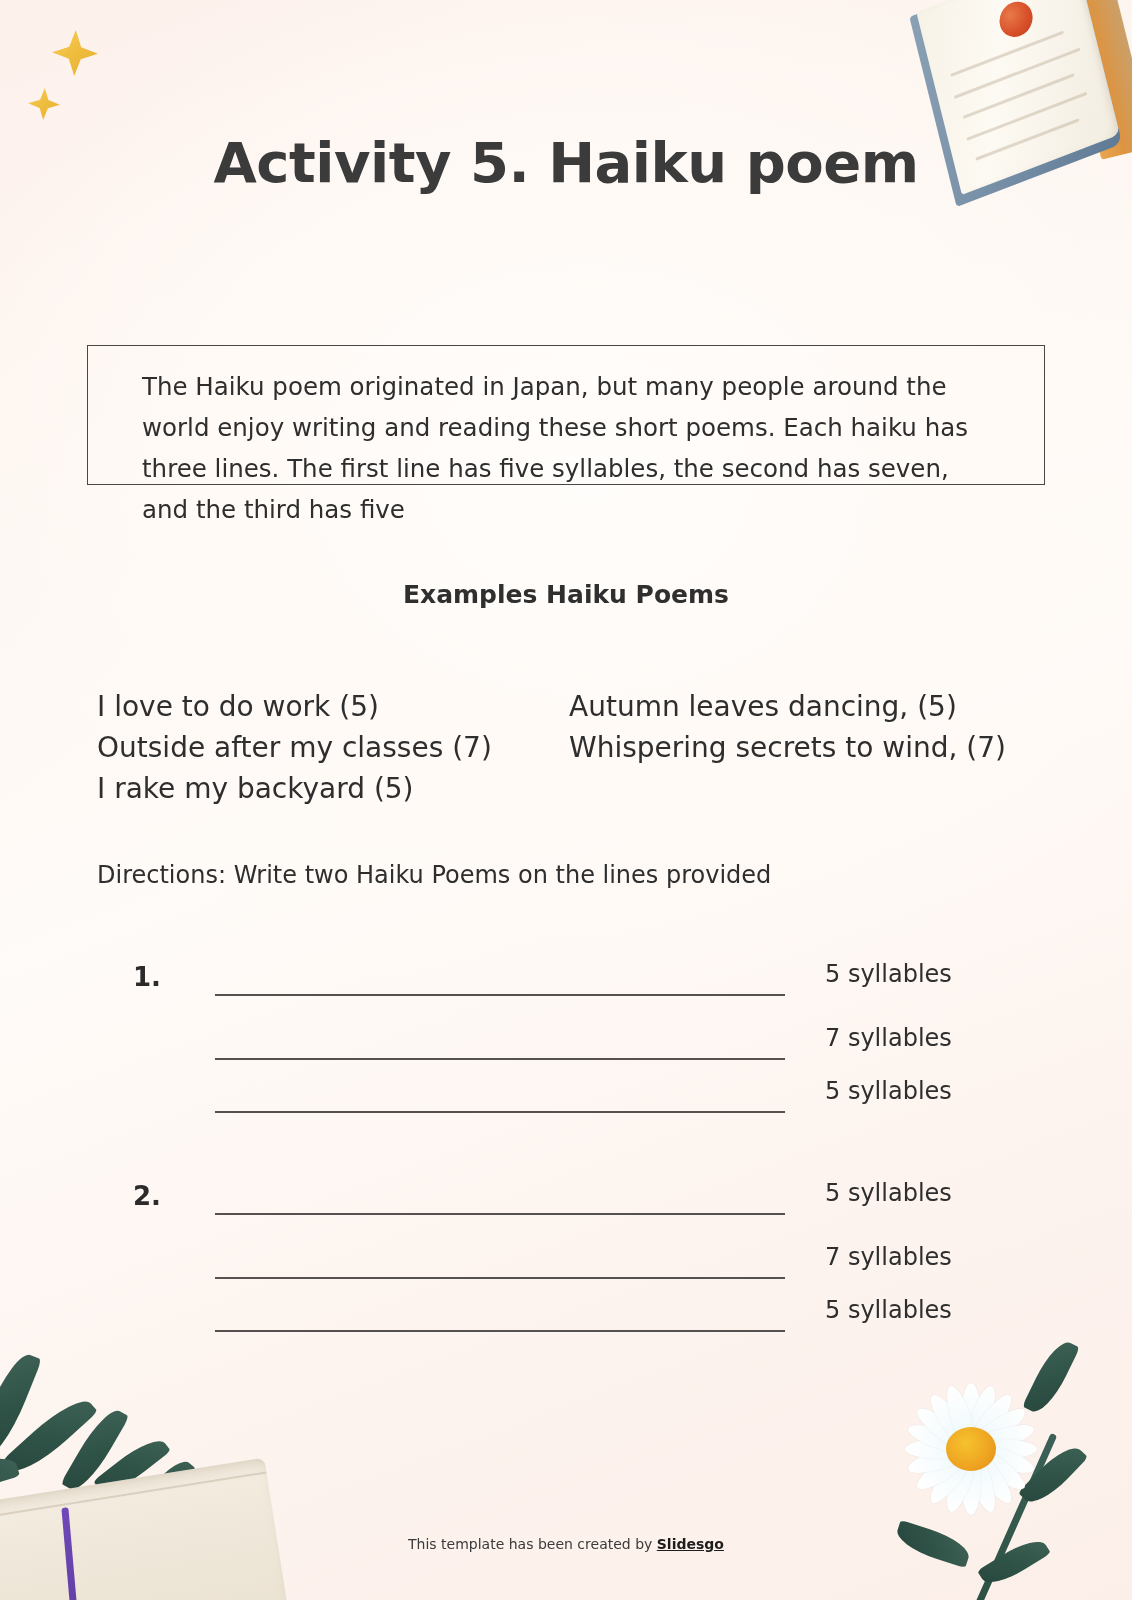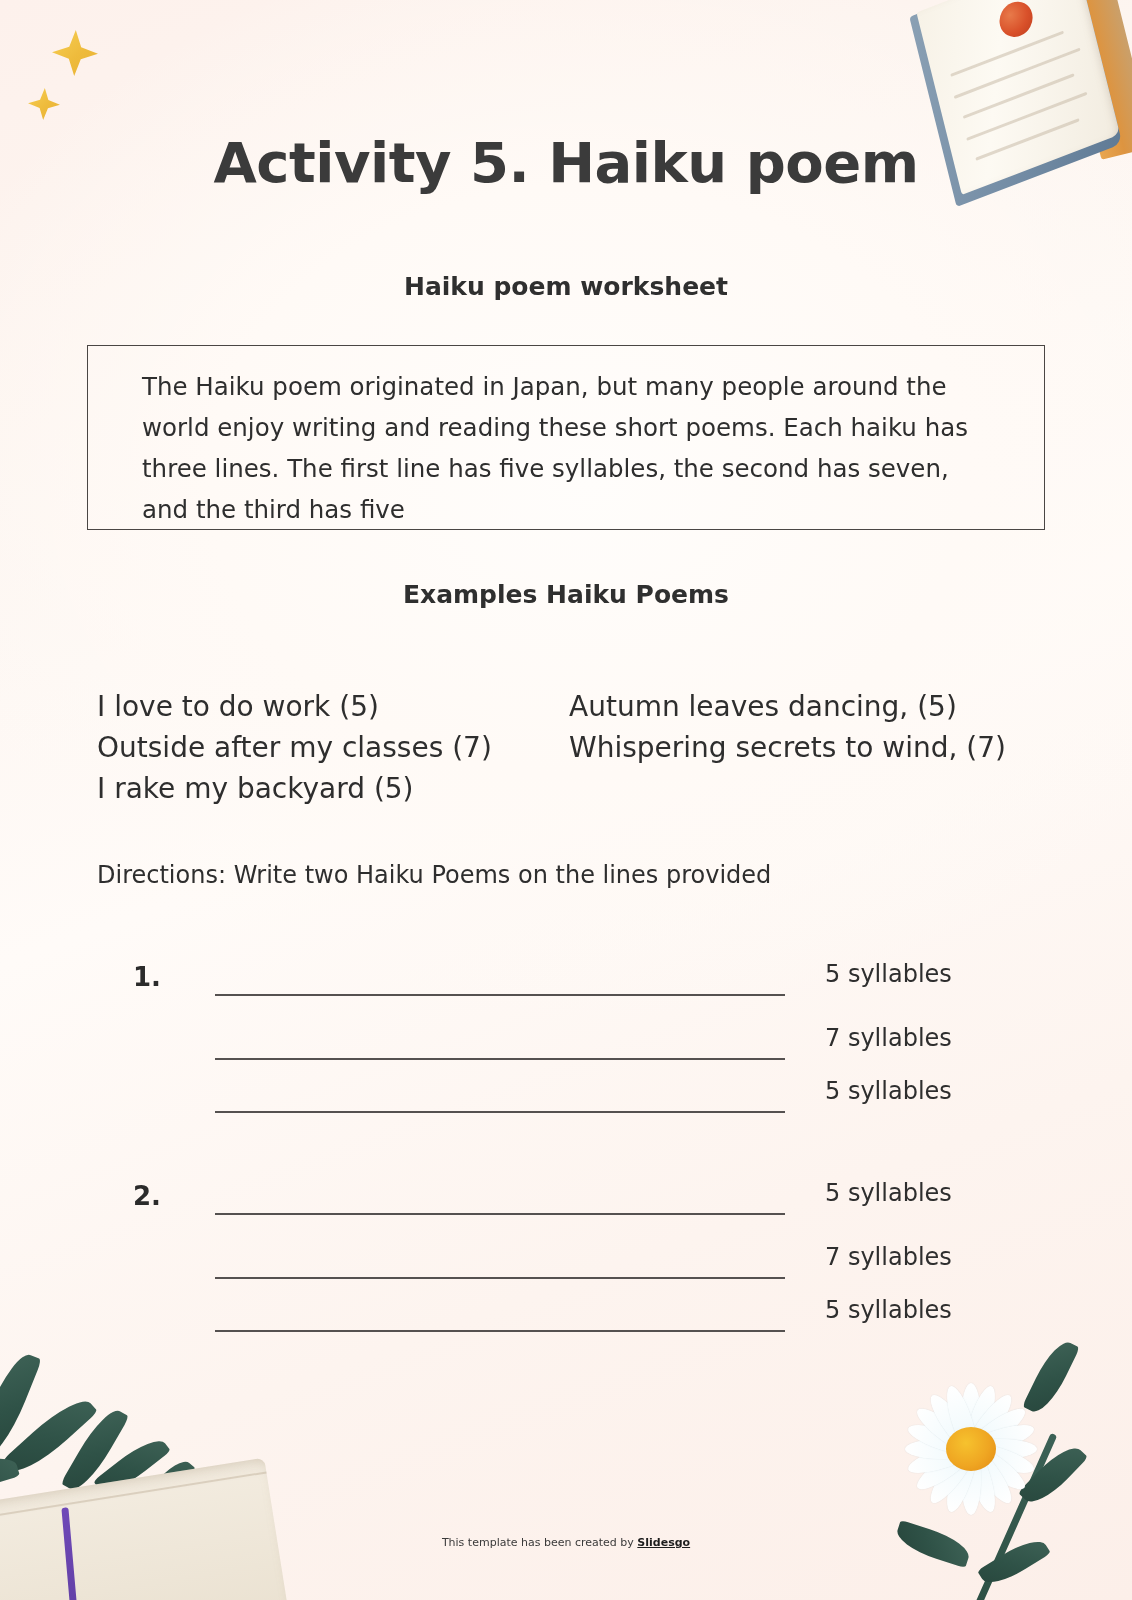--- a/index.html
+++ b/index.html
@@ -188,21 +188,21 @@
     text-align: center;
     font-size: 25px;
     font-weight: 700;
     color: #2f2f2f;
   }
 
   .desc-box {
     position: absolute;
     left: 87px; top: 345px;
     width: 958px;
-    height: 185px;
+    height: 140px;
     border: 1.5px solid #4a4644;
     box-sizing: border-box;
     padding: 20px 46px 0 54px;
   }
   .desc-text {
     font-size: 24.5px;
     line-height: 41px;
     color: #2e2e2e;
   }
 
@@ -274,21 +274,21 @@
     left: 610px; top: 8px;
     font-size: 24px;
     color: #2e2e2e;
     white-space: nowrap;
   }
 
   .footer {
     position: absolute;
     left: 0; right: 0; top: 1536px;
     text-align: center;
-    font-size: 11px;
+    font-size: 14px;
     color: #3a3a3a;
   }
   .footer a, .footer .brand {
     color: #1d1d1d;
     font-weight: 700;
     text-decoration: underline;
   }
 </style>
 </head>
 <body>
@@ -353,21 +353,20 @@
       <div class="petal" style="transform:rotate(324deg) translateY(-30px);"></div>
       <div class="petal" style="transform:rotate(342deg) translateY(-30px);"></div>
       <div class="daisy-center"></div>
     </div>
   </div>
 
   <div class="content">
 
     <div class="title">Activity 5. Haiku poem</div>
 
-    <div class="subtitle">Haiku poem worksheet</div>
 
     <div class="desc-box">
       <div class="desc-text">The Haiku poem originated in Japan, but many people around the world enjoy writing and reading these short poems. Each haiku has three lines. The first line has five syllables, the second has seven, and the third has five</div>
     </div>
 
     <div class="examples-title">Examples Haiku Poems</div>
 
     <div class="poems">
       <div class="poem-col">
         <div class="poem-line">I love to do work (5)</div>

